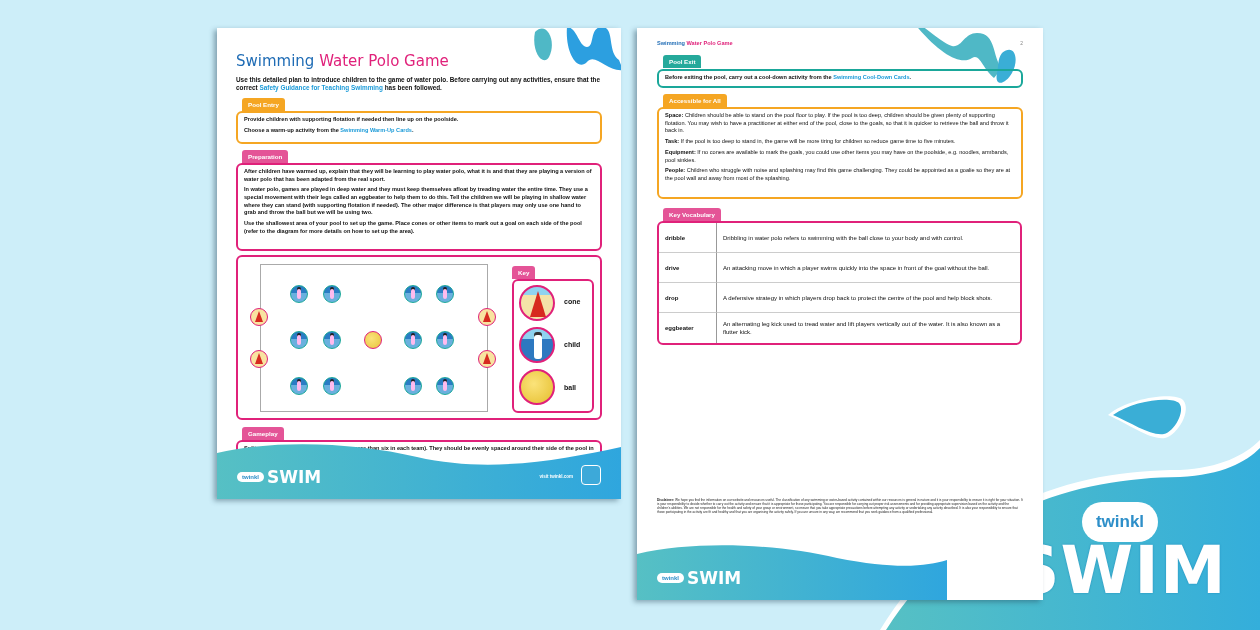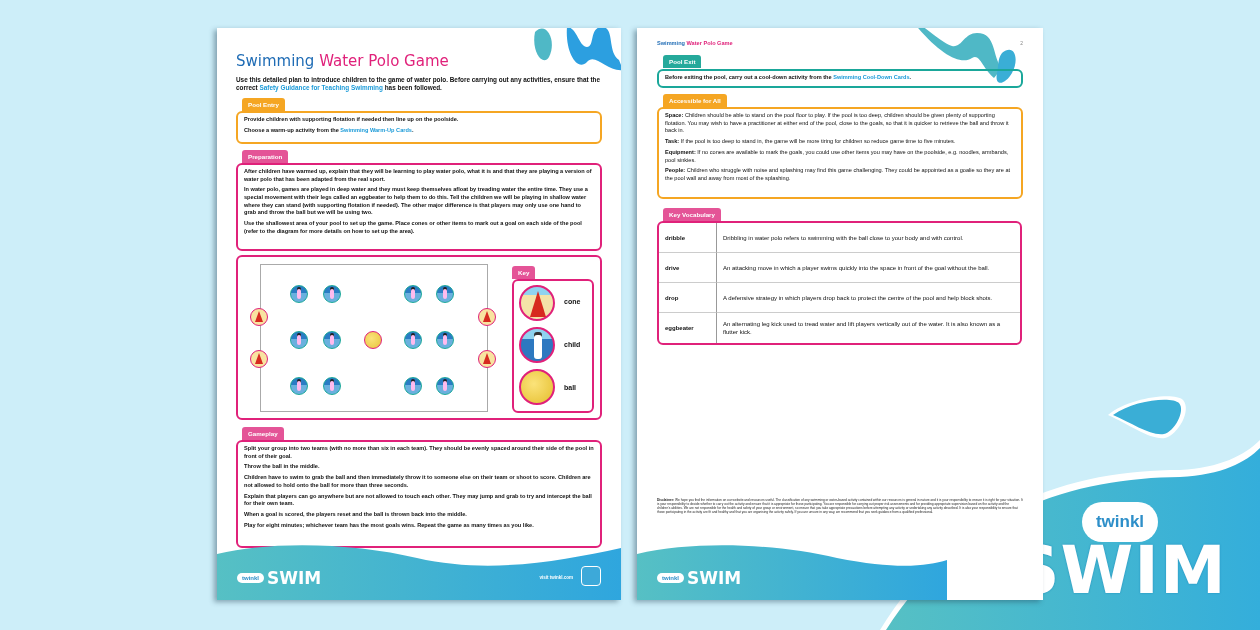--- a/index.html
+++ b/index.html
@@ -6,21 +6,21 @@
   html, body { width: 1260px; height: 630px; overflow: hidden; }
   body { background: #cdeef9; font-family: "Liberation Sans", sans-serif; position: relative; color: #111; }
 
   .big-wave { position: absolute; left: 0; top: 0; width: 1260px; height: 630px; }
   .big-logo { position: absolute; left: 1012px; top: 480px; width: 240px; height: 130px; }
   .big-logo .cloud { position: absolute; left: 70px; top: 22px; width: 76px; height: 40px; background: #fff; border-radius: 24px; display: flex; align-items: center; justify-content: center; }
   .big-logo .cloud span { color: #2e8fc9; font-size: 17px; font-weight: bold; }
   .big-logo .swim { position: absolute; left: 0; top: 52px; font-size: 66px; font-weight: bold; color: #fff; letter-spacing: 1px; font-family: "DejaVu Sans", sans-serif; text-shadow: 0 0 2px #1e88b8; }
 
   .page { position: absolute; background: #fff; box-shadow: -3px 2px 5px rgba(40,70,90,.45); overflow: hidden; }
-  .page.left { left: 217px; top: 28px; width: 404px; height: 572px; }
+  .page.left { left: 217px; top: 28px; width: 404px; height: 471px; }
   .page.right { left: 637px; top: 28px; width: 406px; height: 572px; }
 
   .splash { position: absolute; }
   .doc-title { position: absolute; left: 19px; top: 24px; font-size: 15px; font-family: "DejaVu Sans", sans-serif; }
   .doc-title .a { color: #1f6cb5; }
   .doc-title .b { color: #e0217a; }
   .intro { position: absolute; left: 19px; top: 48px; width: 365px; font-size: 6.4px; line-height: 8.4px; font-weight: bold; }
   .link { color: #1a9ad8; }
 
   .tab { position: absolute; height: 13px; padding: 0 6px; font-size: 6.2px; line-height: 13px; color: #fff; font-weight: bold; border-radius: 3px 3px 0 0; }

